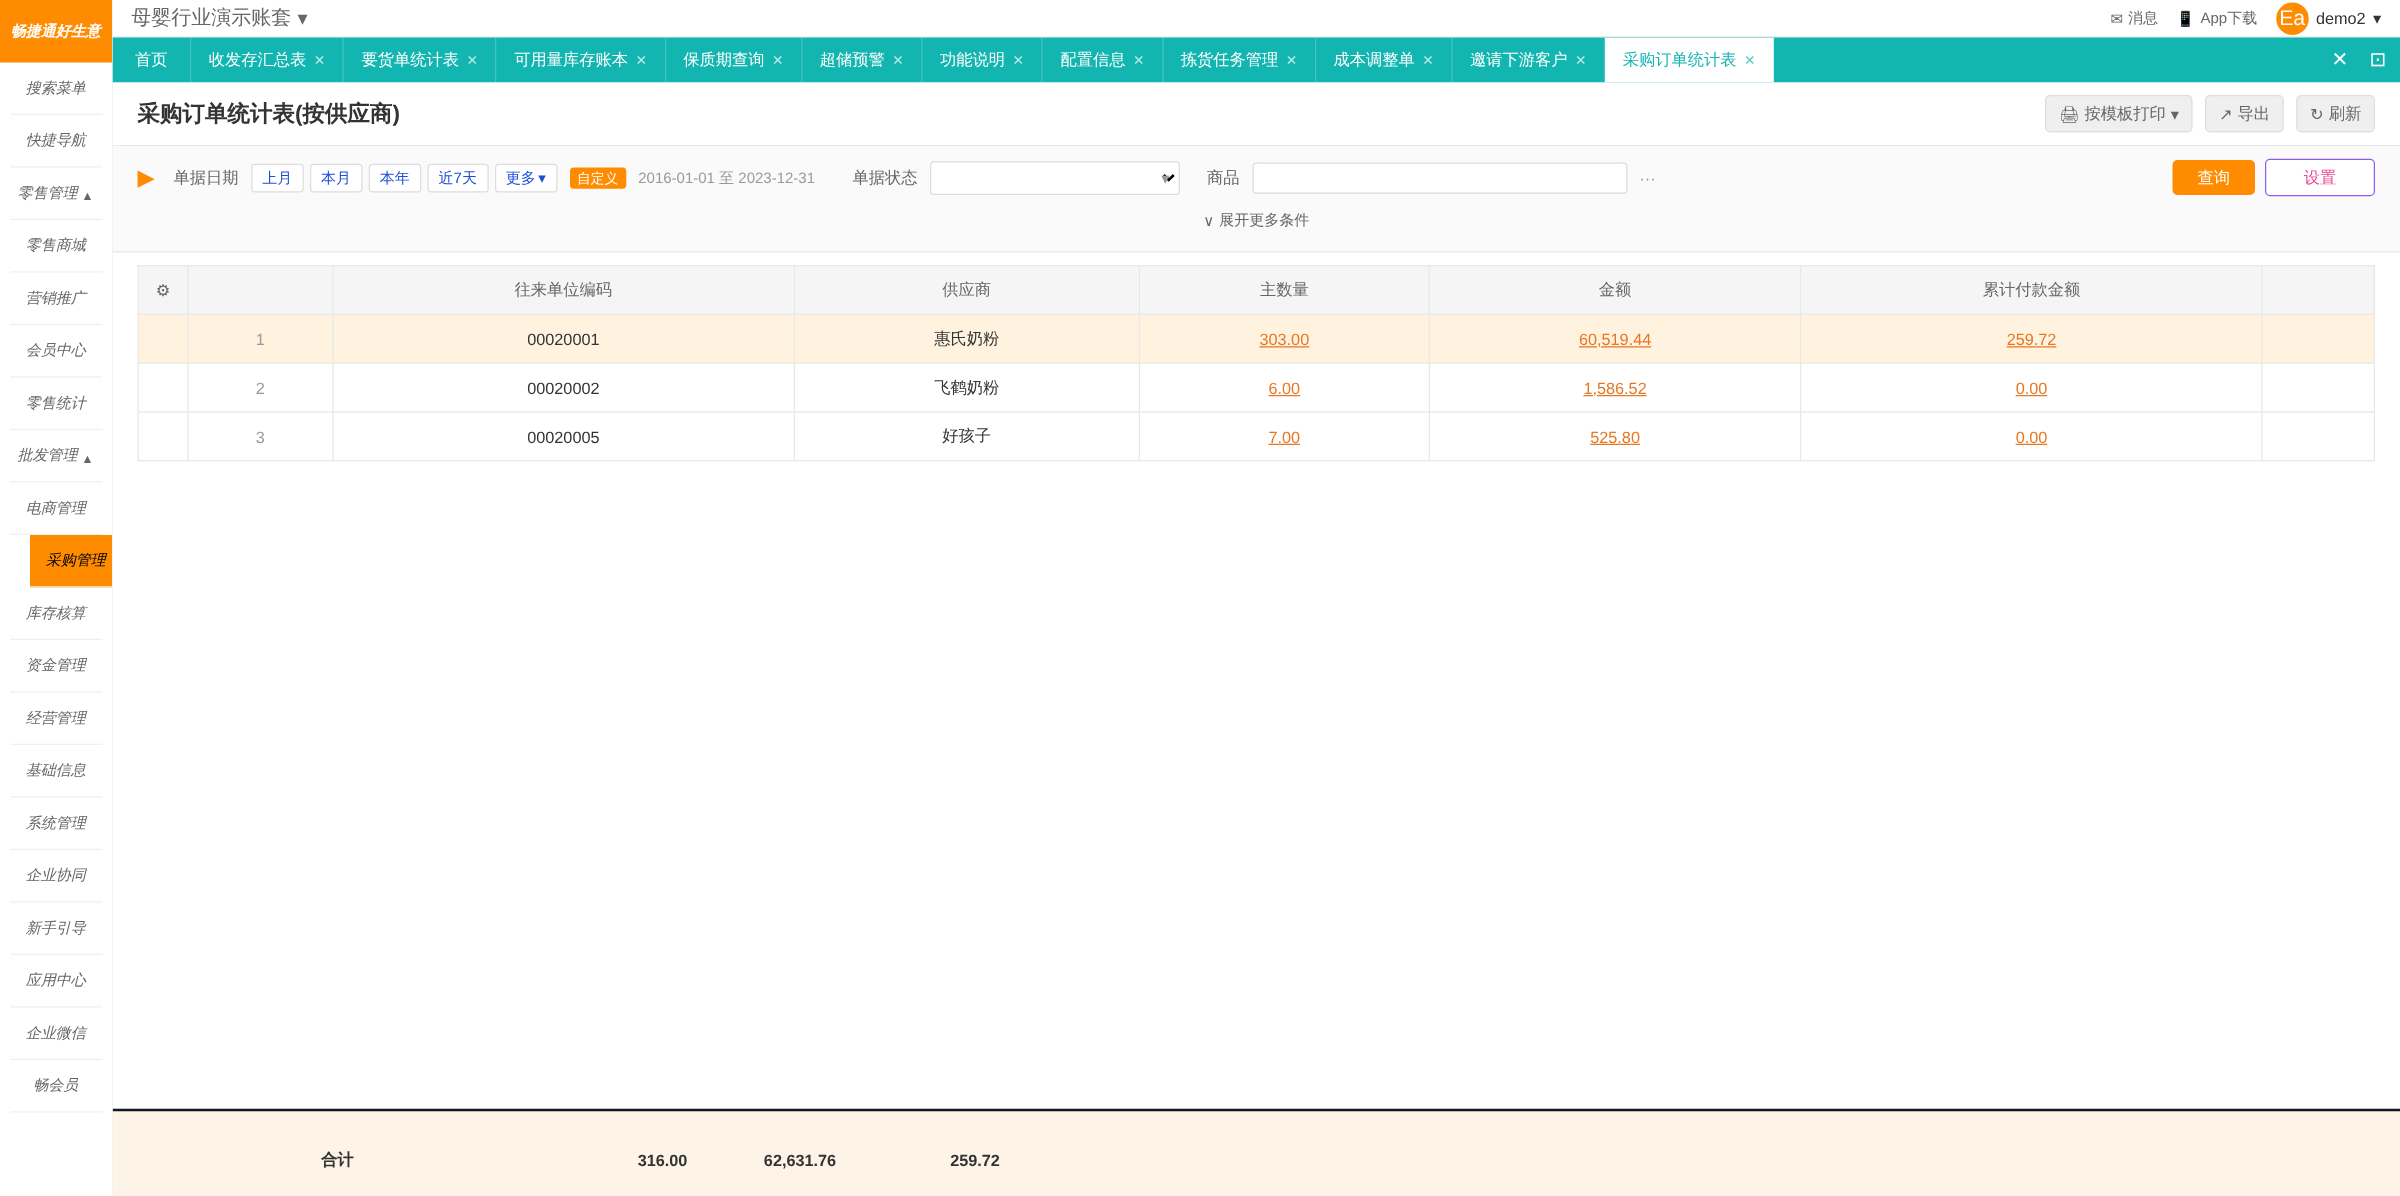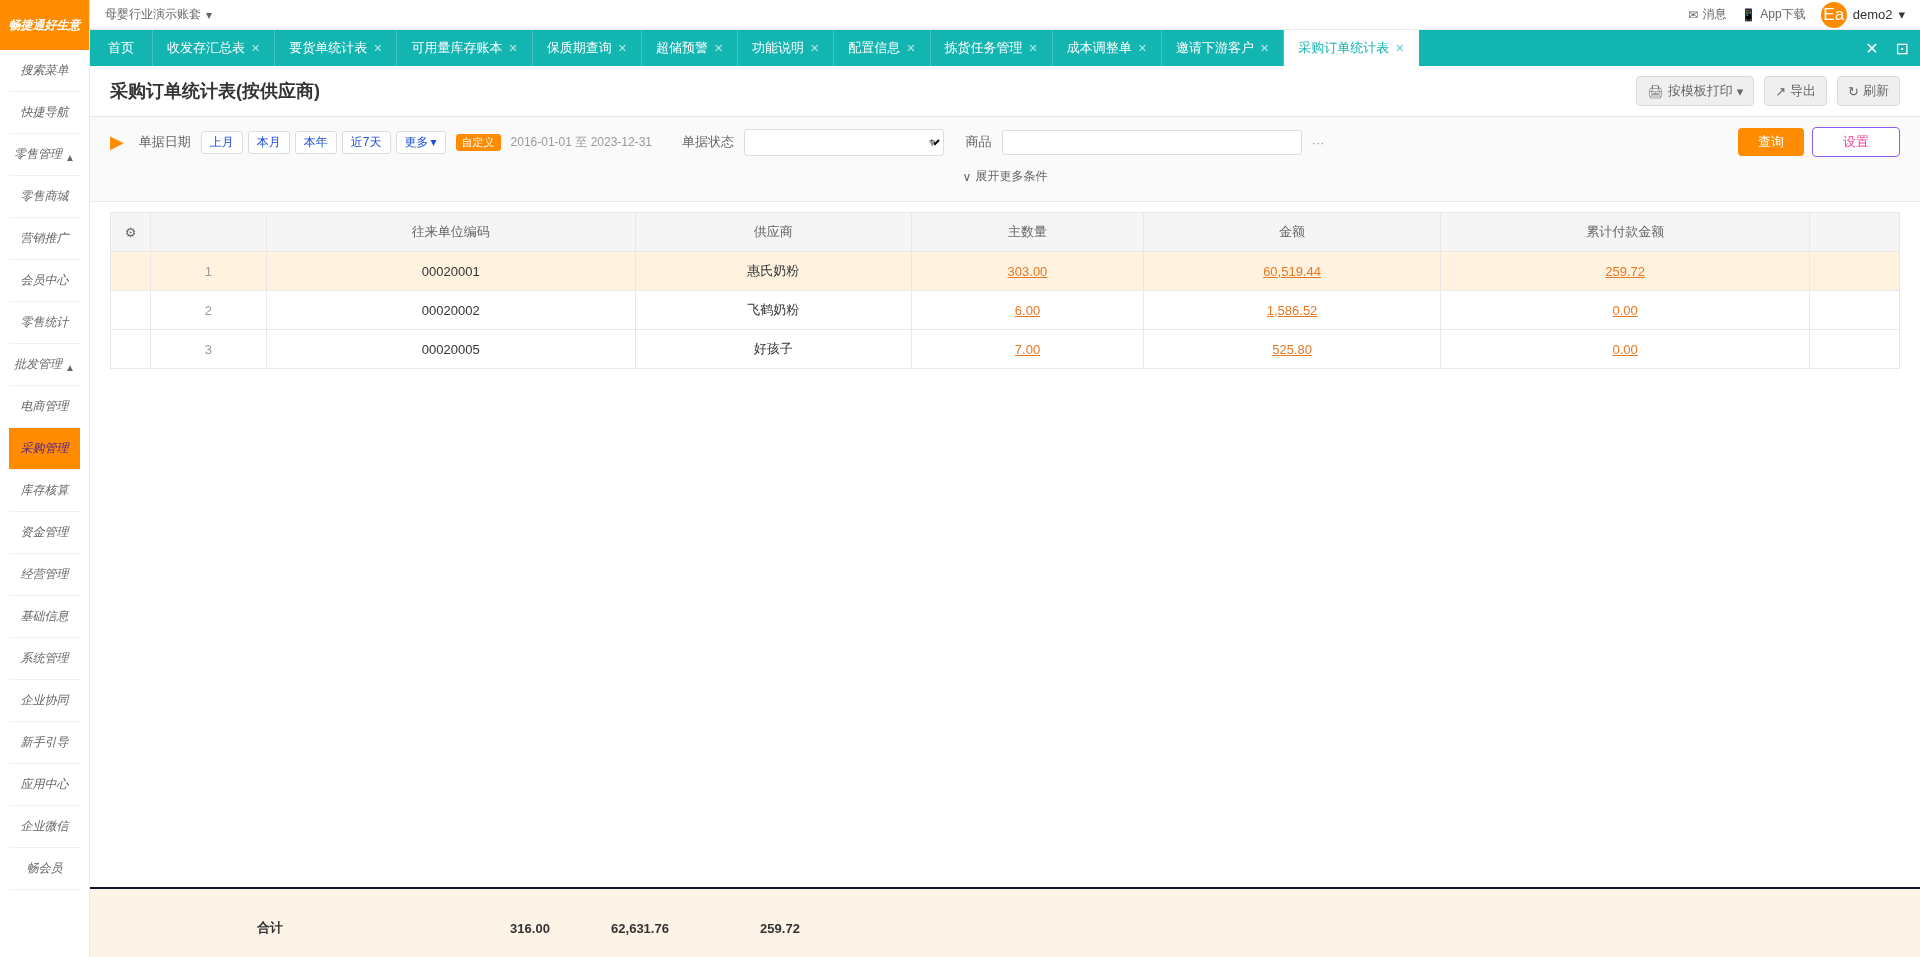--- a/index.html
+++ b/index.html
@@ -3,29 +3,29 @@
   <meta charset="utf-8">
   <style>
     * { box-sizing: border-box; margin: 0; padding: 0; }
     body { font-family: 'Microsoft YaHei', Arial, sans-serif; font-size: 13px; background: #f5f5f5; color: #333; display: flex; height: 957px; overflow: hidden; }
 
     
     .sidebar { width: 90px; background: #fff; border-right: 1px solid #e8e8e8; display: flex; flex-direction: column; align-items: center; overflow-y: auto; font-style: italic; }
     .sidebar-logo { width: 90px; height: 50px; background: #ff8c00; display: flex; align-items: center; justify-content: center; flex-shrink: 0; }
     .sidebar-logo span { color: #fff; font-size: 12px; font-weight: bold; text-align: center; line-height: 1.2; }
     .sidebar-item { width: 100%; padding: 12px 5px; text-align: center; cursor: pointer; color: #666; font-size: 12px; border-bottom: 1px solid #f0f0f0; }
-    .sidebar-item.active { background: #ff8c00; color: #4c1d95; }
+    .sidebar-item.active { background: #ff8c00; color: #000000; margin-left: 16px; }
     .sidebar-item.has-arrow { display: flex; align-items: flex-end; justify-content: center; gap: 3px; }
 
     
     .main-content { flex: 1; display: flex; flex-direction: column; overflow: hidden; }
 
     
     .top-bar { height: 30px; background: #fff; display: flex; align-items: center; justify-content: space-between; padding: 0 15px; border-bottom: 1px solid #e8e8e8; flex-shrink: 0; }
-    .top-bar-left { color: #666; font-size: 12px; display: flex; align-items: center; gap: 5px; }
+    .top-bar-left { color: #666; font-size: 16px; display: flex; align-items: center; gap: 5px; }
     .top-bar-right { display: flex; align-items: center; gap: 15px; }
     .top-bar-right .icon-btn { display: flex; align-items: center; gap: 4px; color: #666; font-size: 12px; cursor: pointer; }
     .user-avatar { width: 26px; height: 26px; border-radius: 50%; background: #ff8c00; display: flex; align-items: center; justify-content: center; color: #fff; font-size: 17px; }
 
     
     .nav-tabs { height: 36px; background: #13b5b1; display: flex; align-items: center; flex-shrink: 0; overflow-x: auto; }
     .nav-tab { padding: 12px 14px; height: 36px; display: flex; align-items: center; color: #fff; font-size: 13px; cursor: pointer; white-space: nowrap; gap: 6px; border-right: 1px solid rgba(255,255,255,0.2); }
     .nav-tab.active { background: #fff; color: #13b5b1; }
     .nav-tab.home { padding: 0 18px; }
     .nav-tab .close-btn { font-size: 11px; opacity: 0.7; }

